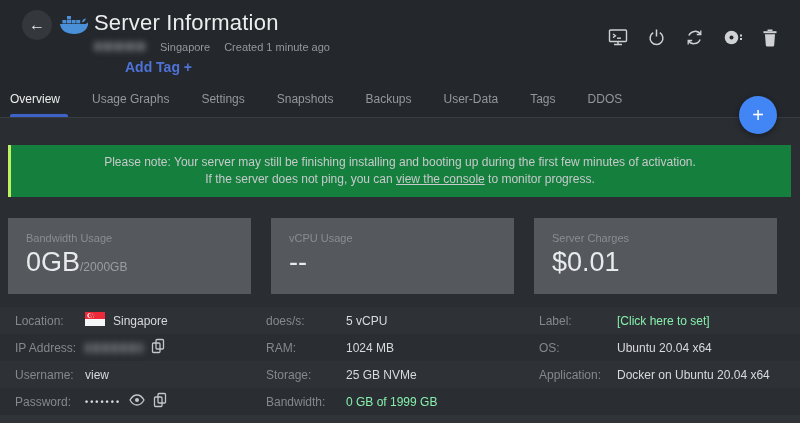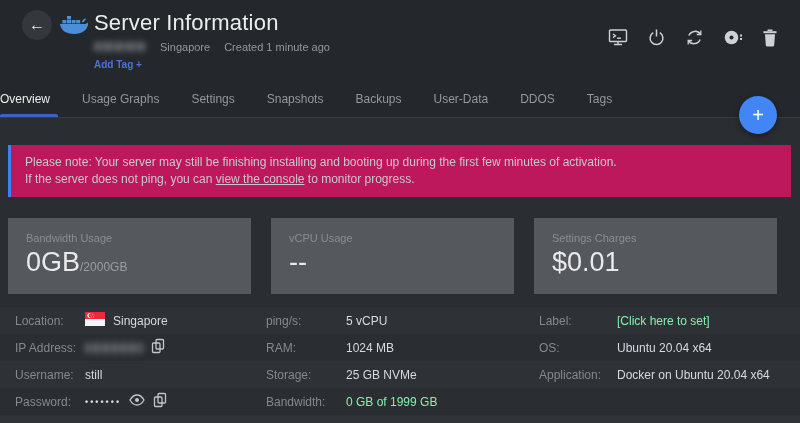--- a/index.html
+++ b/index.html
@@ -11,40 +11,40 @@
   .hdr { position:relative; height:80px; background:#24272b; padding:10px 0 0 22px; }
   .back-btn { position:absolute; left:22px; top:10px; width:30px; height:30px; border-radius:50%;
     background:#34373c; border:none; color:#e6e7e8; font-size:16px; line-height:28px; text-align:center; cursor:pointer; }
   .docker-ic { position:absolute; left:58px; top:13px; }
   .title-block { margin-left:72px; }
   .page-title { color:#eceded; font-size:22px; font-weight:400; letter-spacing:.2px; line-height:26px; }
   .meta-row { display:flex; align-items:center; gap:14px; margin-top:4px; height:13px; }
   .redacted { width:52px; height:9px; border-radius:3px; filter:blur(3px);
     background:repeating-linear-gradient(90deg,#6d7075 0 6px,#4a4d52 6px 11px); }
   .meta-txt { color:#94979b; font-size:11px; }
-  .add-tag { display:inline-block; margin-top:6px; color:#4e73d8; font-size:10px; font-weight:bold; text-decoration:none; cursor:pointer; }
+  .add-tag { display:inline-block; margin-top:6px; color:#4e73d8; font-size:14px; font-weight:bold; text-decoration:none; cursor:pointer;margin-left:31px; }
   .hdr-actions { position:absolute; right:20px; top:26px; display:flex; gap:15px; }
   .hdr-actions button { background:none; border:none; cursor:pointer; padding:2px; }
 
   
   .tabs { position:relative; height:38px; background:#24272b; border-bottom:1px solid #393c41;
-    display:flex; align-items:center; padding-left:0; }
+    display:flex; align-items:center; padding-left:10px; }
   .tab { position:relative; height:100%; display:flex; align-items:center; padding:0 16px;
     color:#94979c; font-size:12px; cursor:pointer; }
   .tab:first-child { padding-left:0; }
   .tab.active { color:#eceded; }
   .tab.active::after { content:""; position:absolute; left:0; right:8px; bottom:0; height:3px;
     background:#3d63c8; border-radius:2px 2px 0 0; }
   .fab { position:absolute; right:23px; top:96px; width:38px; height:38px; border-radius:50%;
     background:#4285f4; border:none; color:#fff; font-size:20px; line-height:36px; text-align:center;
     cursor:pointer; box-shadow:0 2px 6px rgba(0,0,0,.4); z-index:5; }
 
   
-  .notice { margin:27px 9px 0 8px; background:#be185d; border-left:3px solid #3b82f6;
-    padding:9px 16px 9px 14px; }
+  .notice { margin:27px 9px 0 8px; background:#15803d; border-left:3px solid #bef264;
+    padding:9px 16px 9px 14px;text-align:center; }
   .notice p { color:#c7c9cc; font-size:12px; line-height:17px; }
   .notice a { color:#c7c9cc; text-decoration:underline; cursor:pointer; }
 
   
   .cards { display:flex; gap:20px; margin:21px 23px 0 8px; }
   .card { flex:1; height:76px; background:#55585d; padding:14px 26px 0 18px; }
   .card-label { color:#8a8d91; font-size:11px; }
   .card-value { color:#e9eaeb; font-size:27px; font-weight:400; margin-top:3px; line-height:30px; }
   .card-suffix { color:#9a9da1; font-size:12px; font-weight:400; }
 
@@ -147,22 +147,22 @@
     </div>
   </header>
 
   <nav class="tabs">
     <div class="tab active">Overview</div>
     <div class="tab">Usage Graphs</div>
     <div class="tab">Settings</div>
     <div class="tab">Snapshots</div>
     <div class="tab">Backups</div>
     <div class="tab">User-Data</div>
+    <div class="tab">Tags</div>
     <div class="tab">DDOS</div>
-    <div class="tab">Tags</div>
   </nav>
 
   <button class="fab">+</button>
 
   <main>
 
     <div class="notice">
       <p>Please note: Your server may still be finishing installing and booting up during the first few minutes of activation.</p>
       <p><span>If the server does not ping, you can </span><a>view the console</a><span> to monitor progress.</span></p>
     </div>
@@ -170,21 +170,21 @@
     <div class="cards">
       <div class="card">
         <div class="card-label">Bandwidth Usage</div>
         <div class="card-value"><span>0GB</span><span class="card-suffix">/2000GB</span></div>
       </div>
       <div class="card">
         <div class="card-label">vCPU Usage</div>
         <div class="card-value"><span>--</span></div>
       </div>
       <div class="card">
-        <div class="card-label">Settings Charges</div>
+        <div class="card-label">Server Charges</div>
         <div class="card-value"><span>$0.01</span></div>
       </div>
     </div>
 
     <div class="details">
 
       <div class="stripe">
         <div class="dc1">
           <span class="dlabel">Location:</span>
           <span class="dvalue">
@@ -198,21 +198,21 @@
                   <circle cx="9" cy="3.1" r="0.45" fill="#fff"></circle>
                 <circle cx="8.4" cy="5" r="0.45" fill="#fff"></circle>
                   <circle cx="6.4" cy="5" r="0.45" fill="#fff"></circle>
                 <circle cx="5.8" cy="3.1" r="0.45" fill="#fff"></circle>
               </svg>
             </span>
             <span>Singapore</span>
           </span>
         </div>
         <div class="dc2">
-          <span class="dlabel">ping/s:</span>
+          <span class="dlabel">does/s:</span>
           <span class="dvalue">5 vCPU</span>
         </div>
         <div class="dc3">
           <span class="dlabel">Label:</span>
           <span class="dvalue dlink">[Click here to set]</span>
         </div>
       </div>
 
       <div class="stripe">
         <div class="dc1">
@@ -235,21 +235,21 @@
         </div>
         <div class="dc3">
           <span class="dlabel">OS:</span>
           <span class="dvalue">Ubuntu 20.04 x64</span>
         </div>
       </div>
 
       <div class="stripe">
         <div class="dc1">
           <span class="dlabel">Username:</span>
-          <span class="dvalue">still</span>
+          <span class="dvalue">view</span>
         </div>
         <div class="dc2">
           <span class="dlabel">Storage:</span>
           <span class="dvalue">25 GB NVMe</span>
         </div>
         <div class="dc3">
           <span class="dlabel">Application:</span>
           <span class="dvalue">Docker on Ubuntu 20.04 x64</span>
         </div>
       </div>

